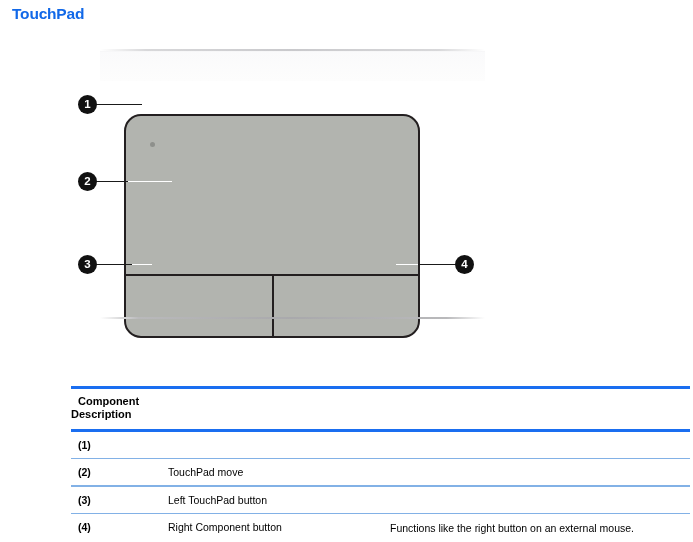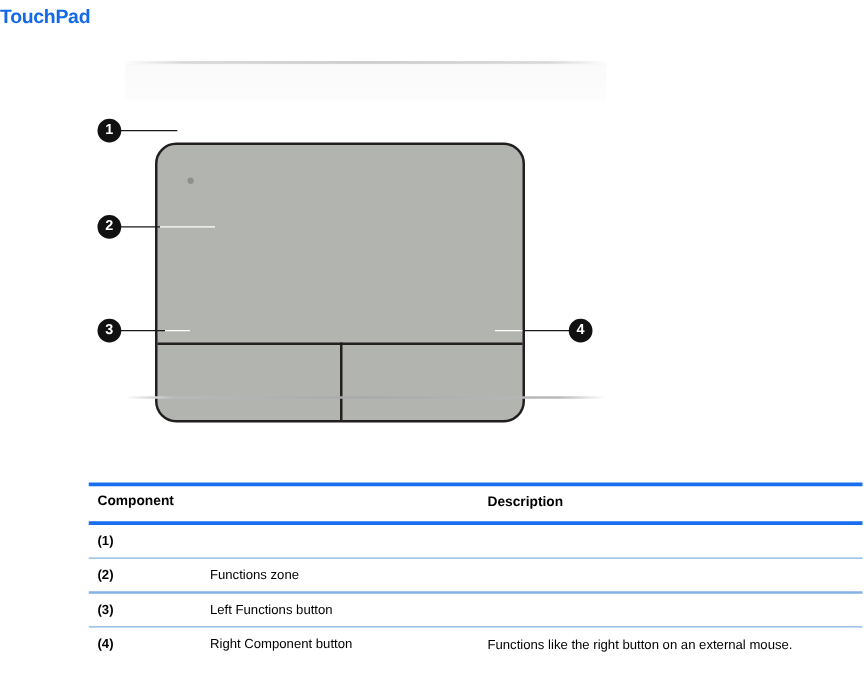--- a/index.html
+++ b/index.html
@@ -12,21 +12,21 @@
     background: #ffffff;
     font-family: "Liberation Sans", sans-serif;
     color: #000000;
     overflow: hidden;
     position: relative;
   }
 
   
   .page-title {
     position: absolute;
-    left: 0;
+    left: 12px;
     top: 5px;
     font-size: 15.5px;
     font-weight: bold;
     color: #1168e8;
     letter-spacing: -0.2px;
   }
 
   
   .figure {
     position: absolute;
@@ -181,21 +181,21 @@
     font-size: 10.5px;
     line-height: 1.35;
     padding-right: 8px;
   }
   .hrow .c-num,
   .hrow .c-name,
   .hrow .c-desc {
     font-weight: bold;
     font-size: 11px;
   }
-  .hrow { padding: 6px 0 7px 0; }
+  .hrow { padding: 6px 0 7px 0; flex-direction: column; }
 </style>
 </head>
 <body>
 
 <div class="page-title">TouchPad</div>
 
 <div class="figure">
 
   <div class="palmrest-band"></div>
 
@@ -238,28 +238,28 @@
   <div class="rule-strong"></div>
 
   <div class="trow">
     <div class="c-num">(1)</div>
   </div>
 
   <div class="rule-thin"></div>
 
   <div class="trow">
     <div class="c-num">(2)</div>
-    <div class="c-name">Functions zone</div>
+    <div class="c-name">TouchPad move</div>
   </div>
 
   <div class="rule-thin"></div>
 
   <div class="trow">
     <div class="c-num">(3)</div>
-    <div class="c-name">Left Functions button</div>
+    <div class="c-name">Left TouchPad button</div>
   </div>
 
   <div class="rule-thin"></div>
 
   <div class="trow">
     <div class="c-num">(4)</div>
     <div class="c-name">Right Component button</div>
     <div class="c-desc">Functions like the right button on an external mouse.</div>
   </div>
 

